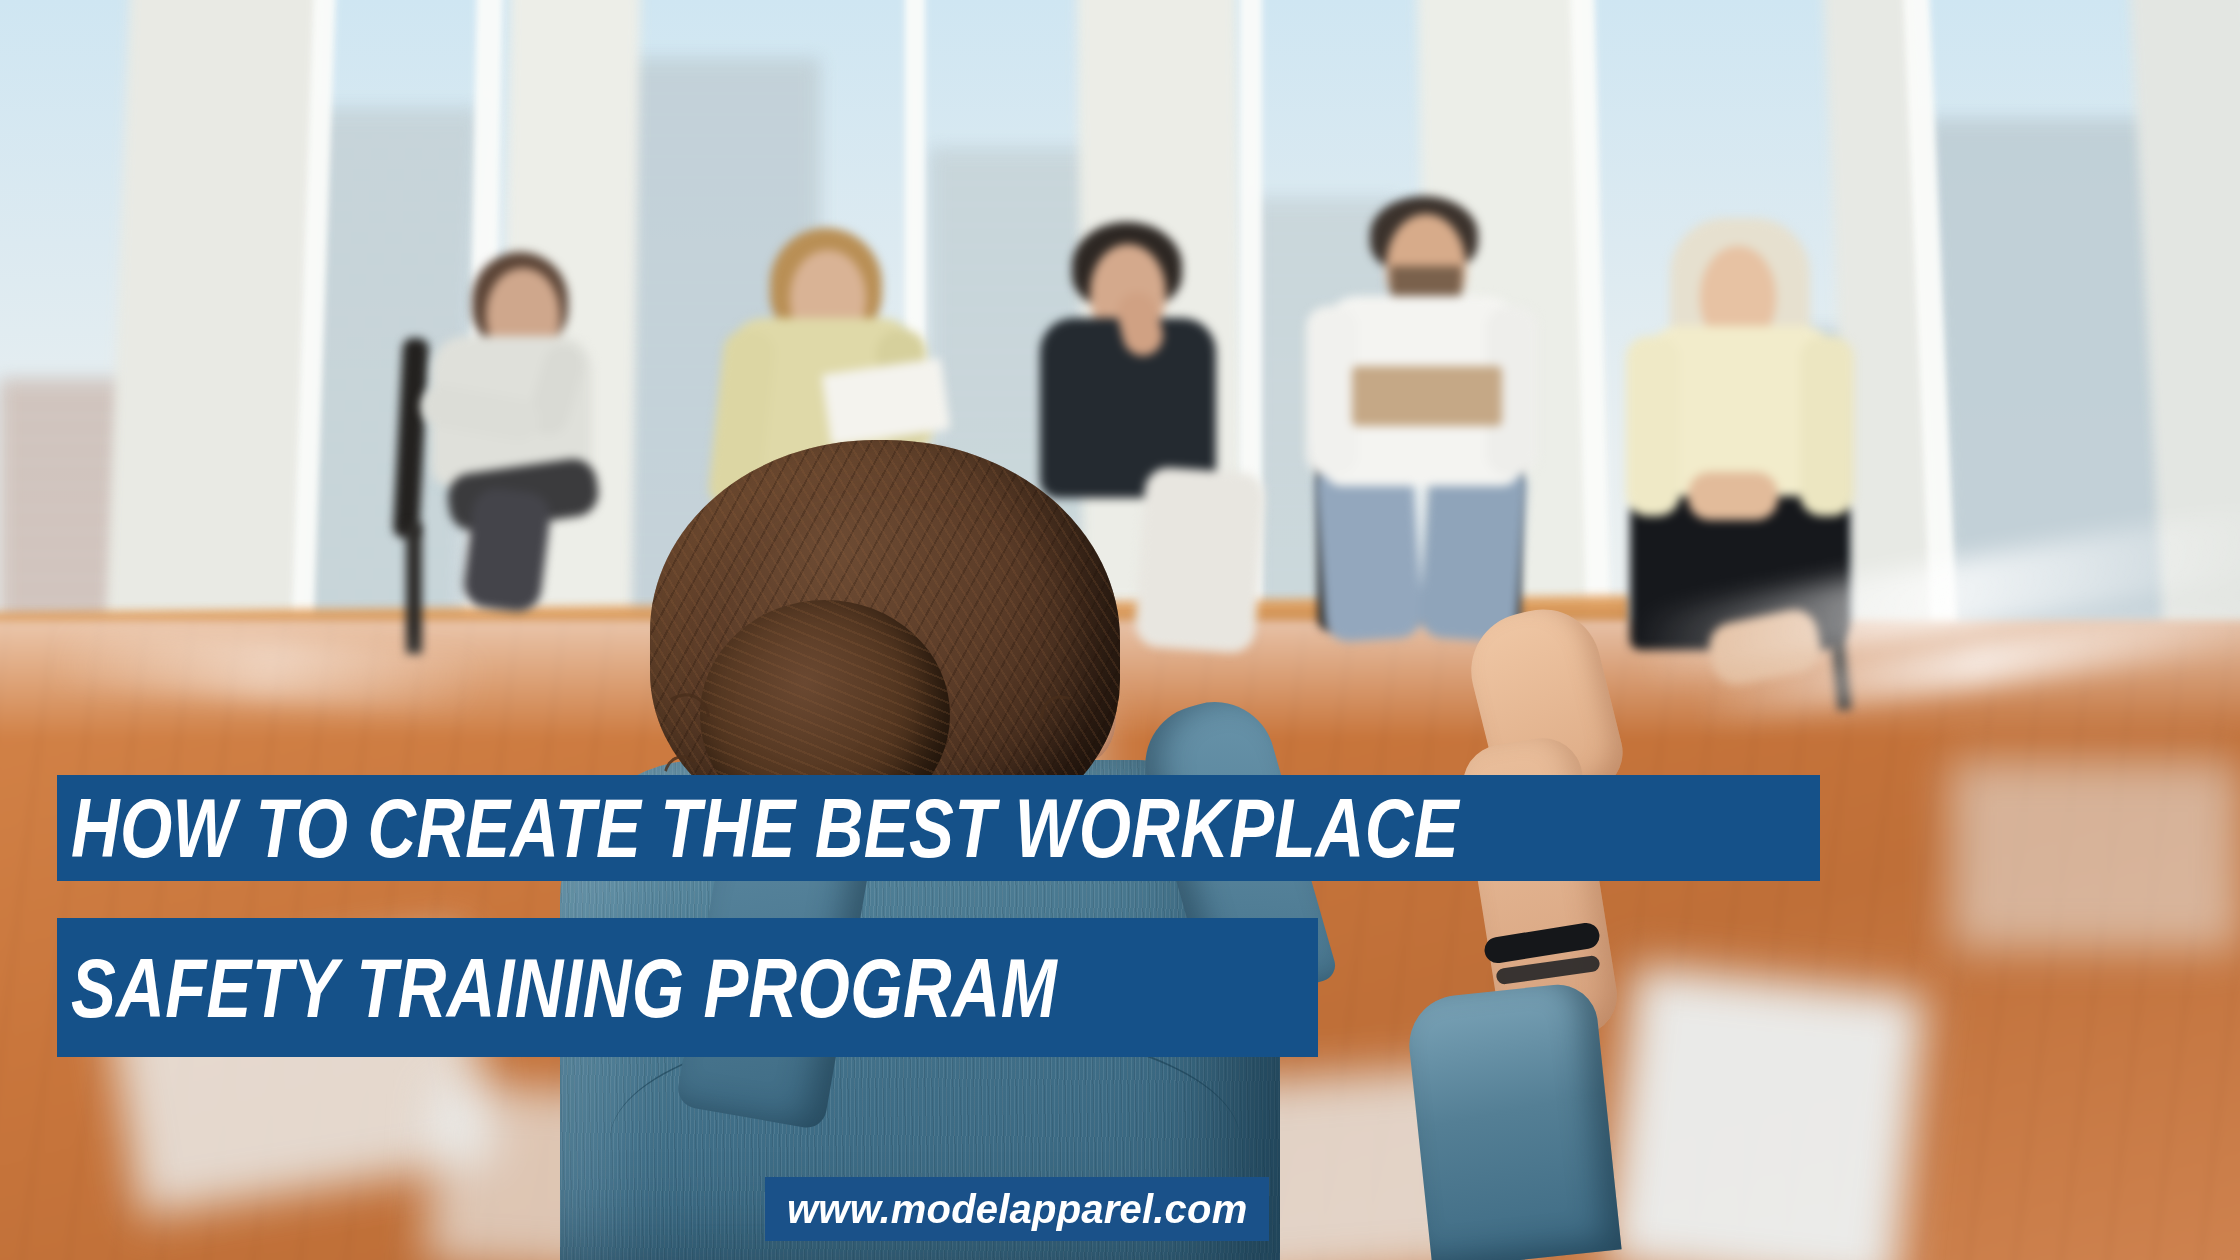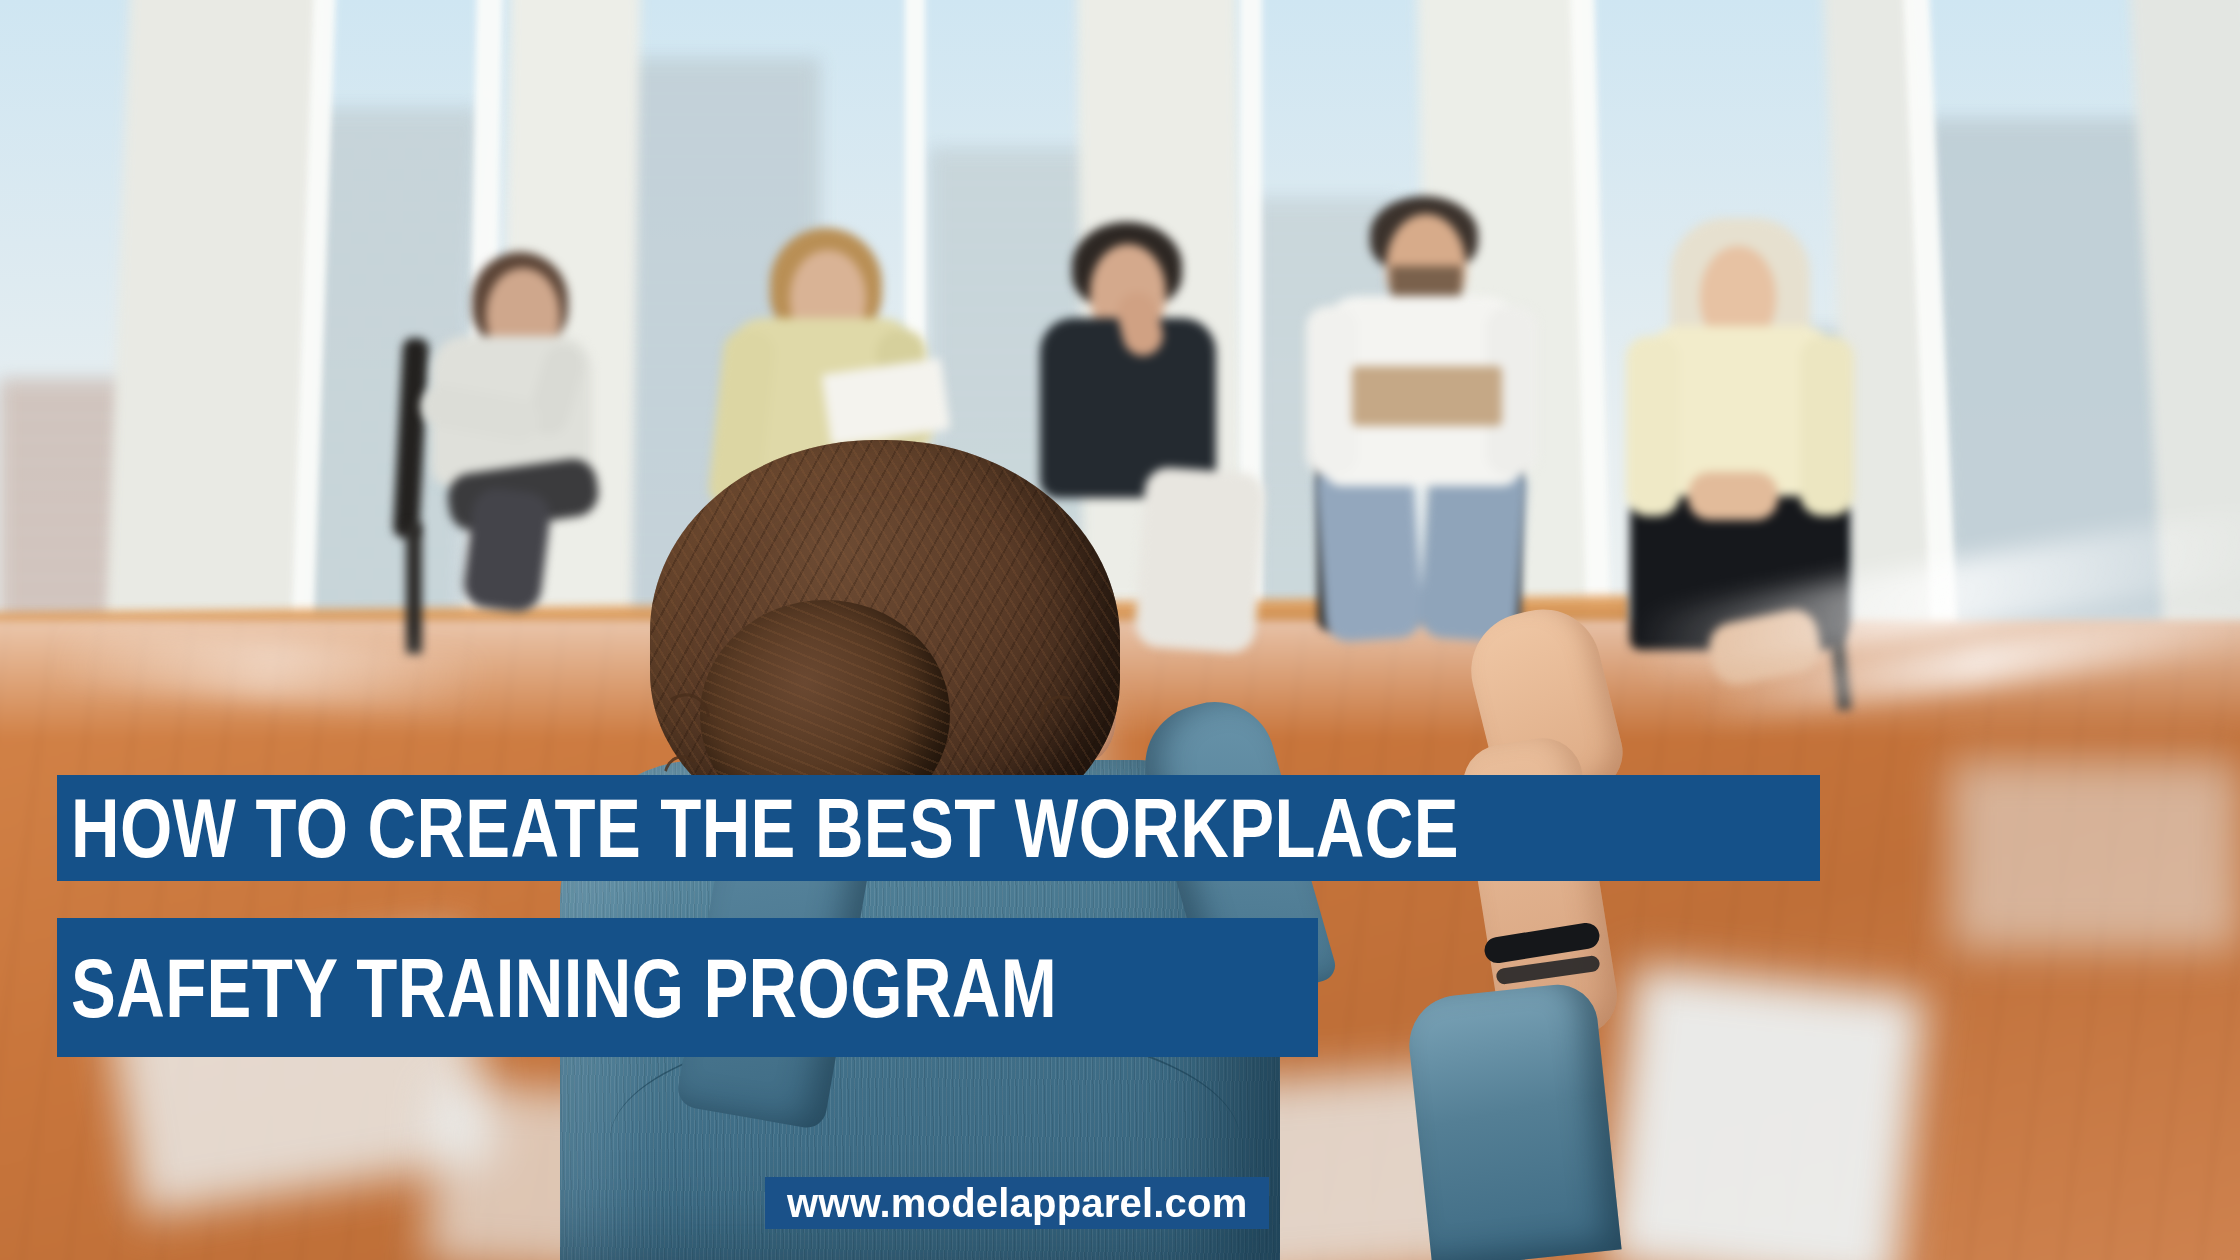--- a/index.html
+++ b/index.html
@@ -258,20 +258,21 @@
     border-radius:50px 40px 0 0;transform:rotate(-6deg);
     box-shadow:inset -16px -10px 30px rgba(10,36,52,.45);
   }
 
   
   .band{
     position:absolute;
     display:flex;align-items:center;
     color:#ffffff;
     white-space:nowrap;
+    font-style:italic;
   }
   .title-band{
     background:#155189;
     font-weight:700;
     letter-spacing:.5px;
     font-stretch:condensed;
     text-transform:uppercase;
   }
   #title-line-1{
     left:57px;top:775px;height:106px;
@@ -283,21 +284,21 @@
     padding:0 14px 0 14px;
     font-size:84px;
   }
   .title-band .txt{
     display:inline-block;
     transform:scaleX(.80);
     transform-origin:left center;
     line-height:1;
   }
   .url-band{
-    left:765px;top:1177px;height:52px;
+    left:765px;top:1177px;height:64px;
     background:#1a5189;
     padding:0 22px;
     font-size:40px;
     font-weight:700;
     letter-spacing:.2px;
   }
 </style>
 </head>
 <body>
 

